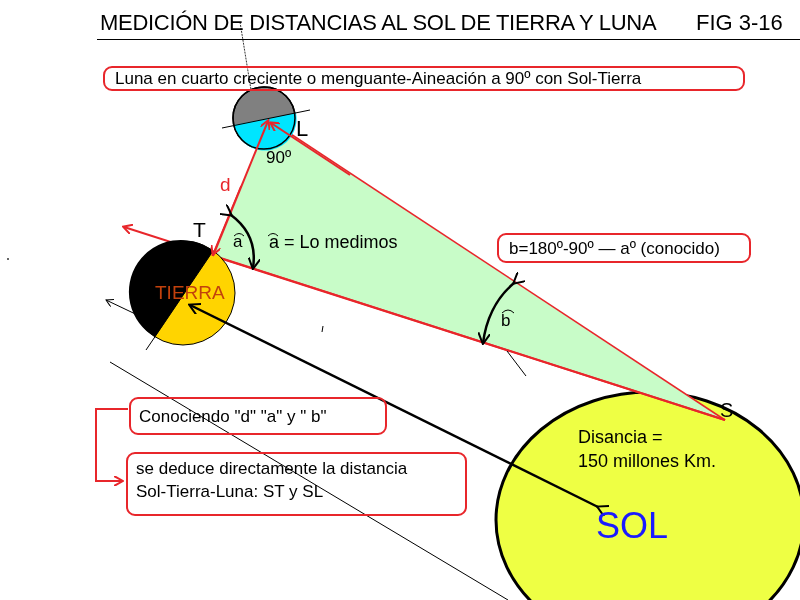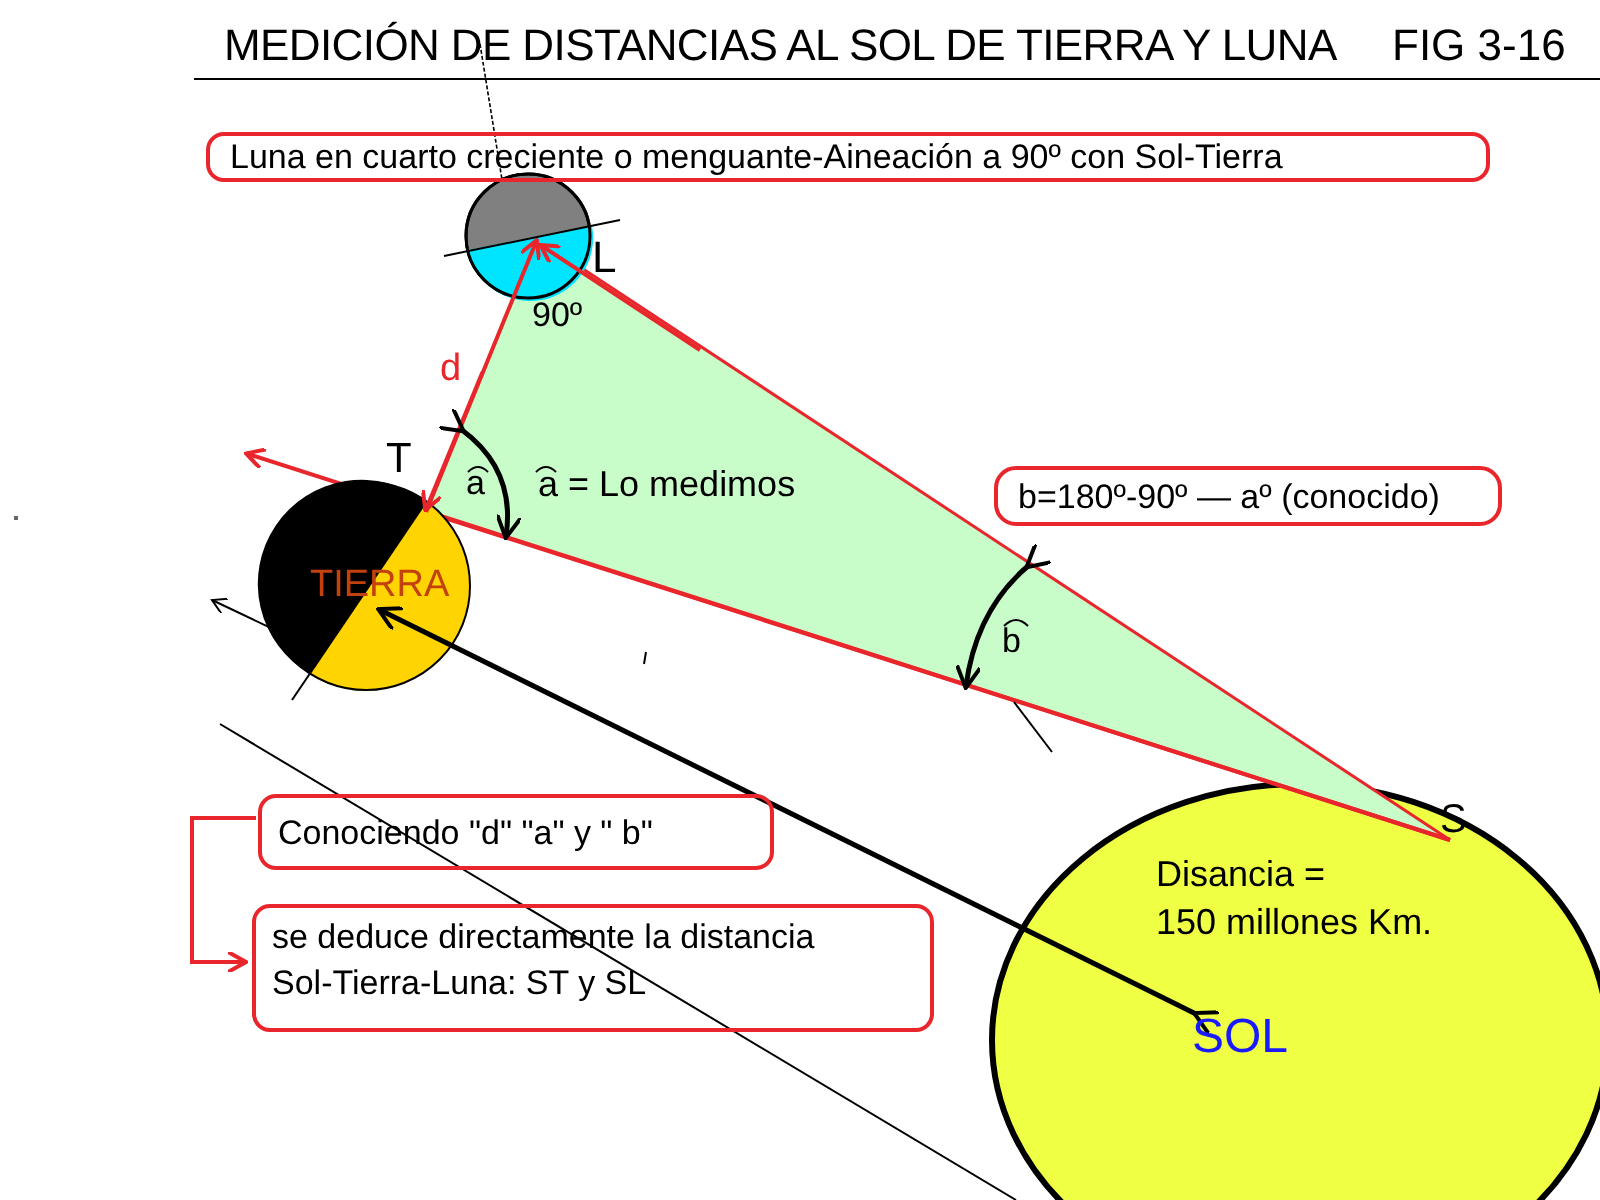--- a/index.html
+++ b/index.html
@@ -1,38 +1,38 @@
 <!DOCTYPE html>
 <html><head>
 <meta charset="utf-8">
 <style>
   html,body{margin:0;padding:0;background:#ffffff;}
   body{width:800px;height:600px;position:relative;overflow:hidden;font-family:"Liberation Sans","DejaVu Sans",sans-serif;}
   svg.scene{position:absolute;left:0;top:0;}
   .txt{position:absolute;white-space:nowrap;color:#000;}
-  .title{left:100px;top:10px;font-size:22px;letter-spacing:-0.3px;margin-left:12px;}
+  .title{left:100px;top:10px;font-size:22px;letter-spacing:-0.3px;}
   .fig{left:696px;top:10px;font-size:22px;}
   .title-rule{position:absolute;left:97px;top:39px;width:703px;height:1px;background:#000;}
   .box{position:absolute;border:2px solid #e8262b;border-radius:9px;background:transparent;box-sizing:border-box;}
   .moon-box{left:103px;top:66px;width:642px;height:25px;font-size:17px;padding:1px 0 0 10px;}
-  .b-box{left:497px;top:233px;width:254px;height:30px;font-size:17px;padding:4px 16px 0 10px;border-radius:11px;}
+  .b-box{left:497px;top:233px;width:254px;height:30px;font-size:17px;padding:4px 16px 0 10px;}
   .known-box{left:129px;top:397px;width:258px;height:38px;font-size:17px;padding:8px 0 0 8px;}
   .deduce-box{left:126px;top:452px;width:341px;height:64px;font-size:17px;padding:3px 0 0 8px;line-height:23px;}
   .u{}
   .lbl-L{left:296px;top:116px;font-size:22px;}
   .lbl-90{left:266px;top:148px;font-size:17px;}
   .lbl-d{left:220px;top:174px;font-size:19px;color:#e8262b;}
   .lbl-T{left:193px;top:218px;font-size:21px;}
   .lbl-a{left:233px;top:232px;font-size:17px;}
   .lbl-a-def{left:269px;top:232px;font-size:18px;text-align:right;}
   .lbl-b{left:501px;top:311px;font-size:17px;}
   .lbl-S{left:720px;top:399px;font-size:20px;}
   .lbl-tierra{left:155px;top:282px;font-size:19px;color:#c2410c;}
   .lbl-dist{left:578px;top:425px;font-size:18px;line-height:24px;}
-  .lbl-sol{left:596px;top:505px;font-size:24px;color:#1a1aff;}
+  .lbl-sol{left:596px;top:505px;font-size:36px;color:#1a1aff;}
 </style>
 </head>
 <body>
 
 <svg class="scene" width="800" height="600" viewBox="0 0 800 600">
   <defs>
     <marker id="arrRed" markerWidth="10" markerHeight="10" refX="8" refY="5" orient="auto" markerUnits="userSpaceOnUse">
       <path d="M0,0 L9,5 L0,10" fill="none" stroke="#e8262b" stroke-width="2"></path>
     </marker>
     <marker id="arrBlk" markerWidth="12" markerHeight="12" refX="10" refY="6" orient="auto" markerUnits="userSpaceOnUse">

